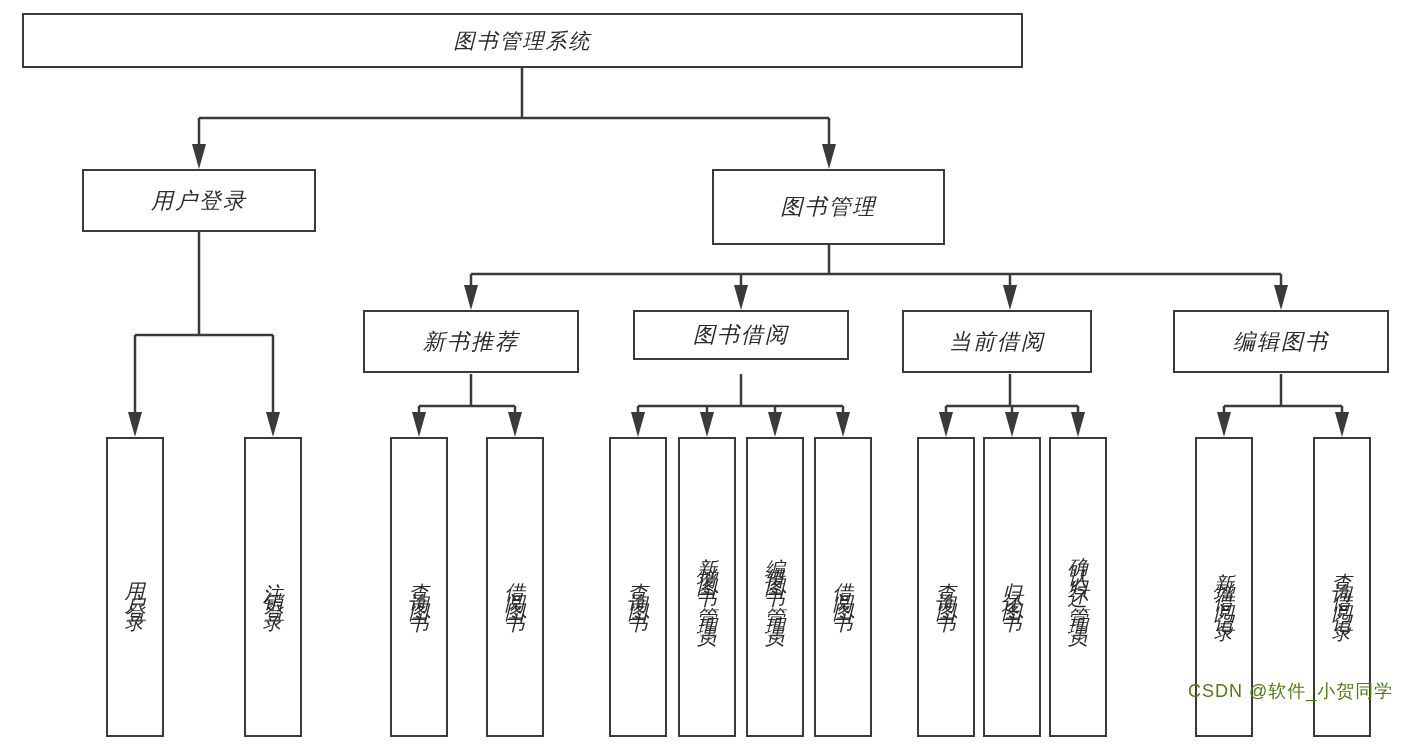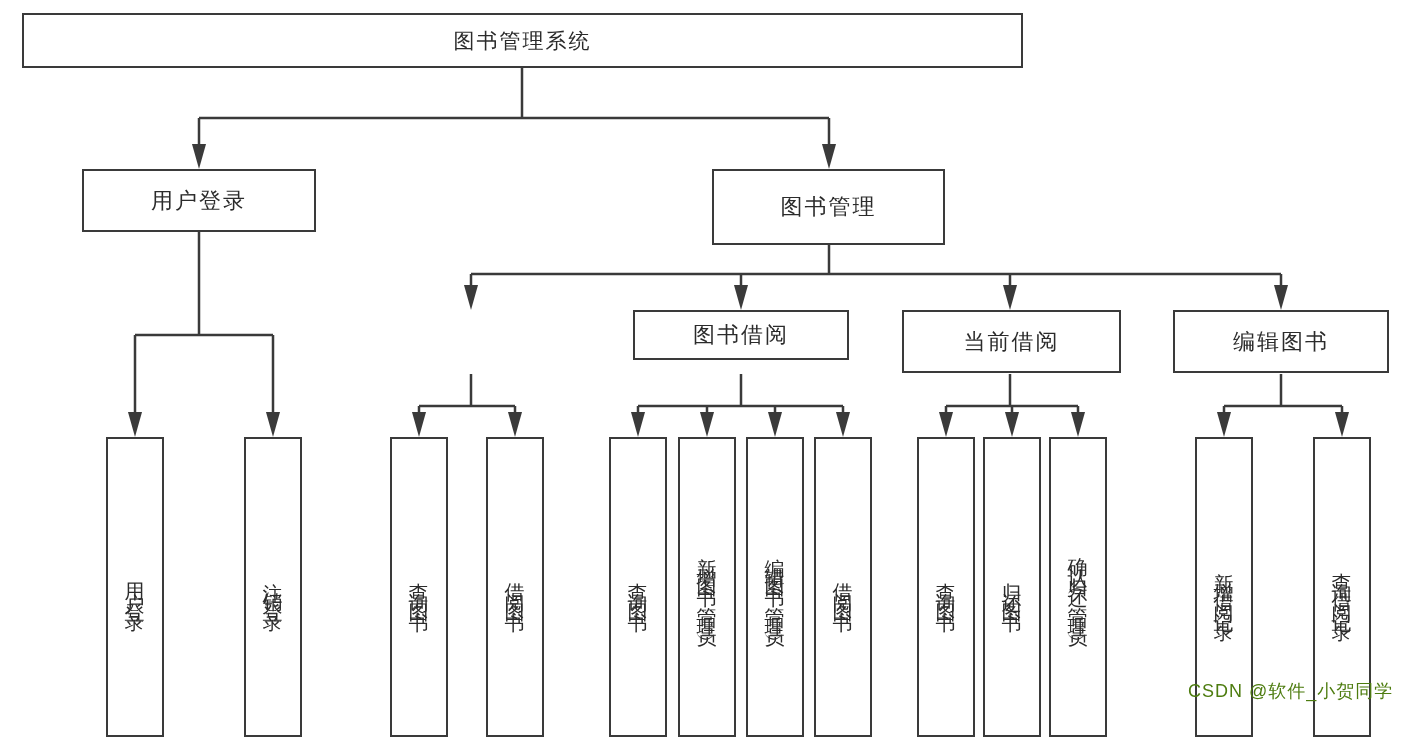--- a/index.html
+++ b/index.html
@@ -14,37 +14,38 @@
   .canvas{position:absolute;left:0;top:0;width:1405px;height:747px;}
   .lines{position:absolute;left:0;top:0;z-index:0;}
   .box{
     position:absolute;
     box-sizing:border-box;
     border:2.5px solid #3a3a3a;
     background:#ffffff;
     display:flex;align-items:center;justify-content:center;
     z-index:1;
     text-align:center;
+    font-style:italic;
   }
   .hbox{font-size:22px;letter-spacing:2px;}
   .root{font-size:21px;letter-spacing:2px;}
   .vbox{
     writing-mode:vertical-rl;
     text-orientation:mixed;
     font-size:20px;
     letter-spacing:10px;
     line-height:1;
   }
   
   #root-box{left:22px;top:13px;width:1001px;height:55px;}
   #lv2-0{left:82px;top:169px;width:234px;height:63px;}
   #lv2-1{left:712px;top:169px;width:233px;height:76px;}
   #lv3-0{left:363px;top:310px;width:216px;height:63px;}
   #lv3-1{left:633px;top:310px;width:216px;height:50px;}
-  #lv3-2{left:902px;top:310px;width:219px;height:63px;}
+  #lv3-2{left:902px;top:310px;width:190px;height:63px;}
   #lv3-3{left:1173px;top:310px;width:216px;height:63px;}
   .leaf{top:437px;width:58px;height:300px;}
   #leaf-0{left:106px;}  #leaf-1{left:244px;}
   #leaf-2{left:390px;}  #leaf-3{left:486px;}
   #leaf-4{left:609px;}  #leaf-5{left:678px;}
   #leaf-6{left:746px;}  #leaf-7{left:814px;}
   #leaf-8{left:917px;}  #leaf-9{left:983px;}
   #leaf-10{left:1049px;}
   #leaf-11{left:1195px;} #leaf-12{left:1313px;}
   .watermark{
@@ -89,20 +90,21 @@
       <path d="M1217 412 L1231 412 L1224 437 Z"></path>
       <path d="M1335 412 L1349 412 L1342 437 Z"></path>
     </g>
   </svg>
 
   <div id="root-box" class="box root">图书管理系统</div>
 
   <div id="lv2-0" class="box hbox">用户登录</div>
   <div id="lv2-1" class="box hbox">图书管理</div>
 
+  <div id="lv3-0" class="box hbox">新书推荐</div>
   <div id="lv3-1" class="box hbox">图书借阅</div>
   <div id="lv3-2" class="box hbox">当前借阅</div>
   <div id="lv3-3" class="box hbox">编辑图书</div>
 
   <div id="leaf-0" class="box vbox leaf">用户登录</div>
   <div id="leaf-1" class="box vbox leaf">注销登录</div>
   <div id="leaf-2" class="box vbox leaf">查询图书</div>
   <div id="leaf-3" class="box vbox leaf">借阅图书</div>
   <div id="leaf-4" class="box vbox leaf">查询图书</div>
   <div id="leaf-5" class="box vbox leaf">新增图书（管理员）</div>

